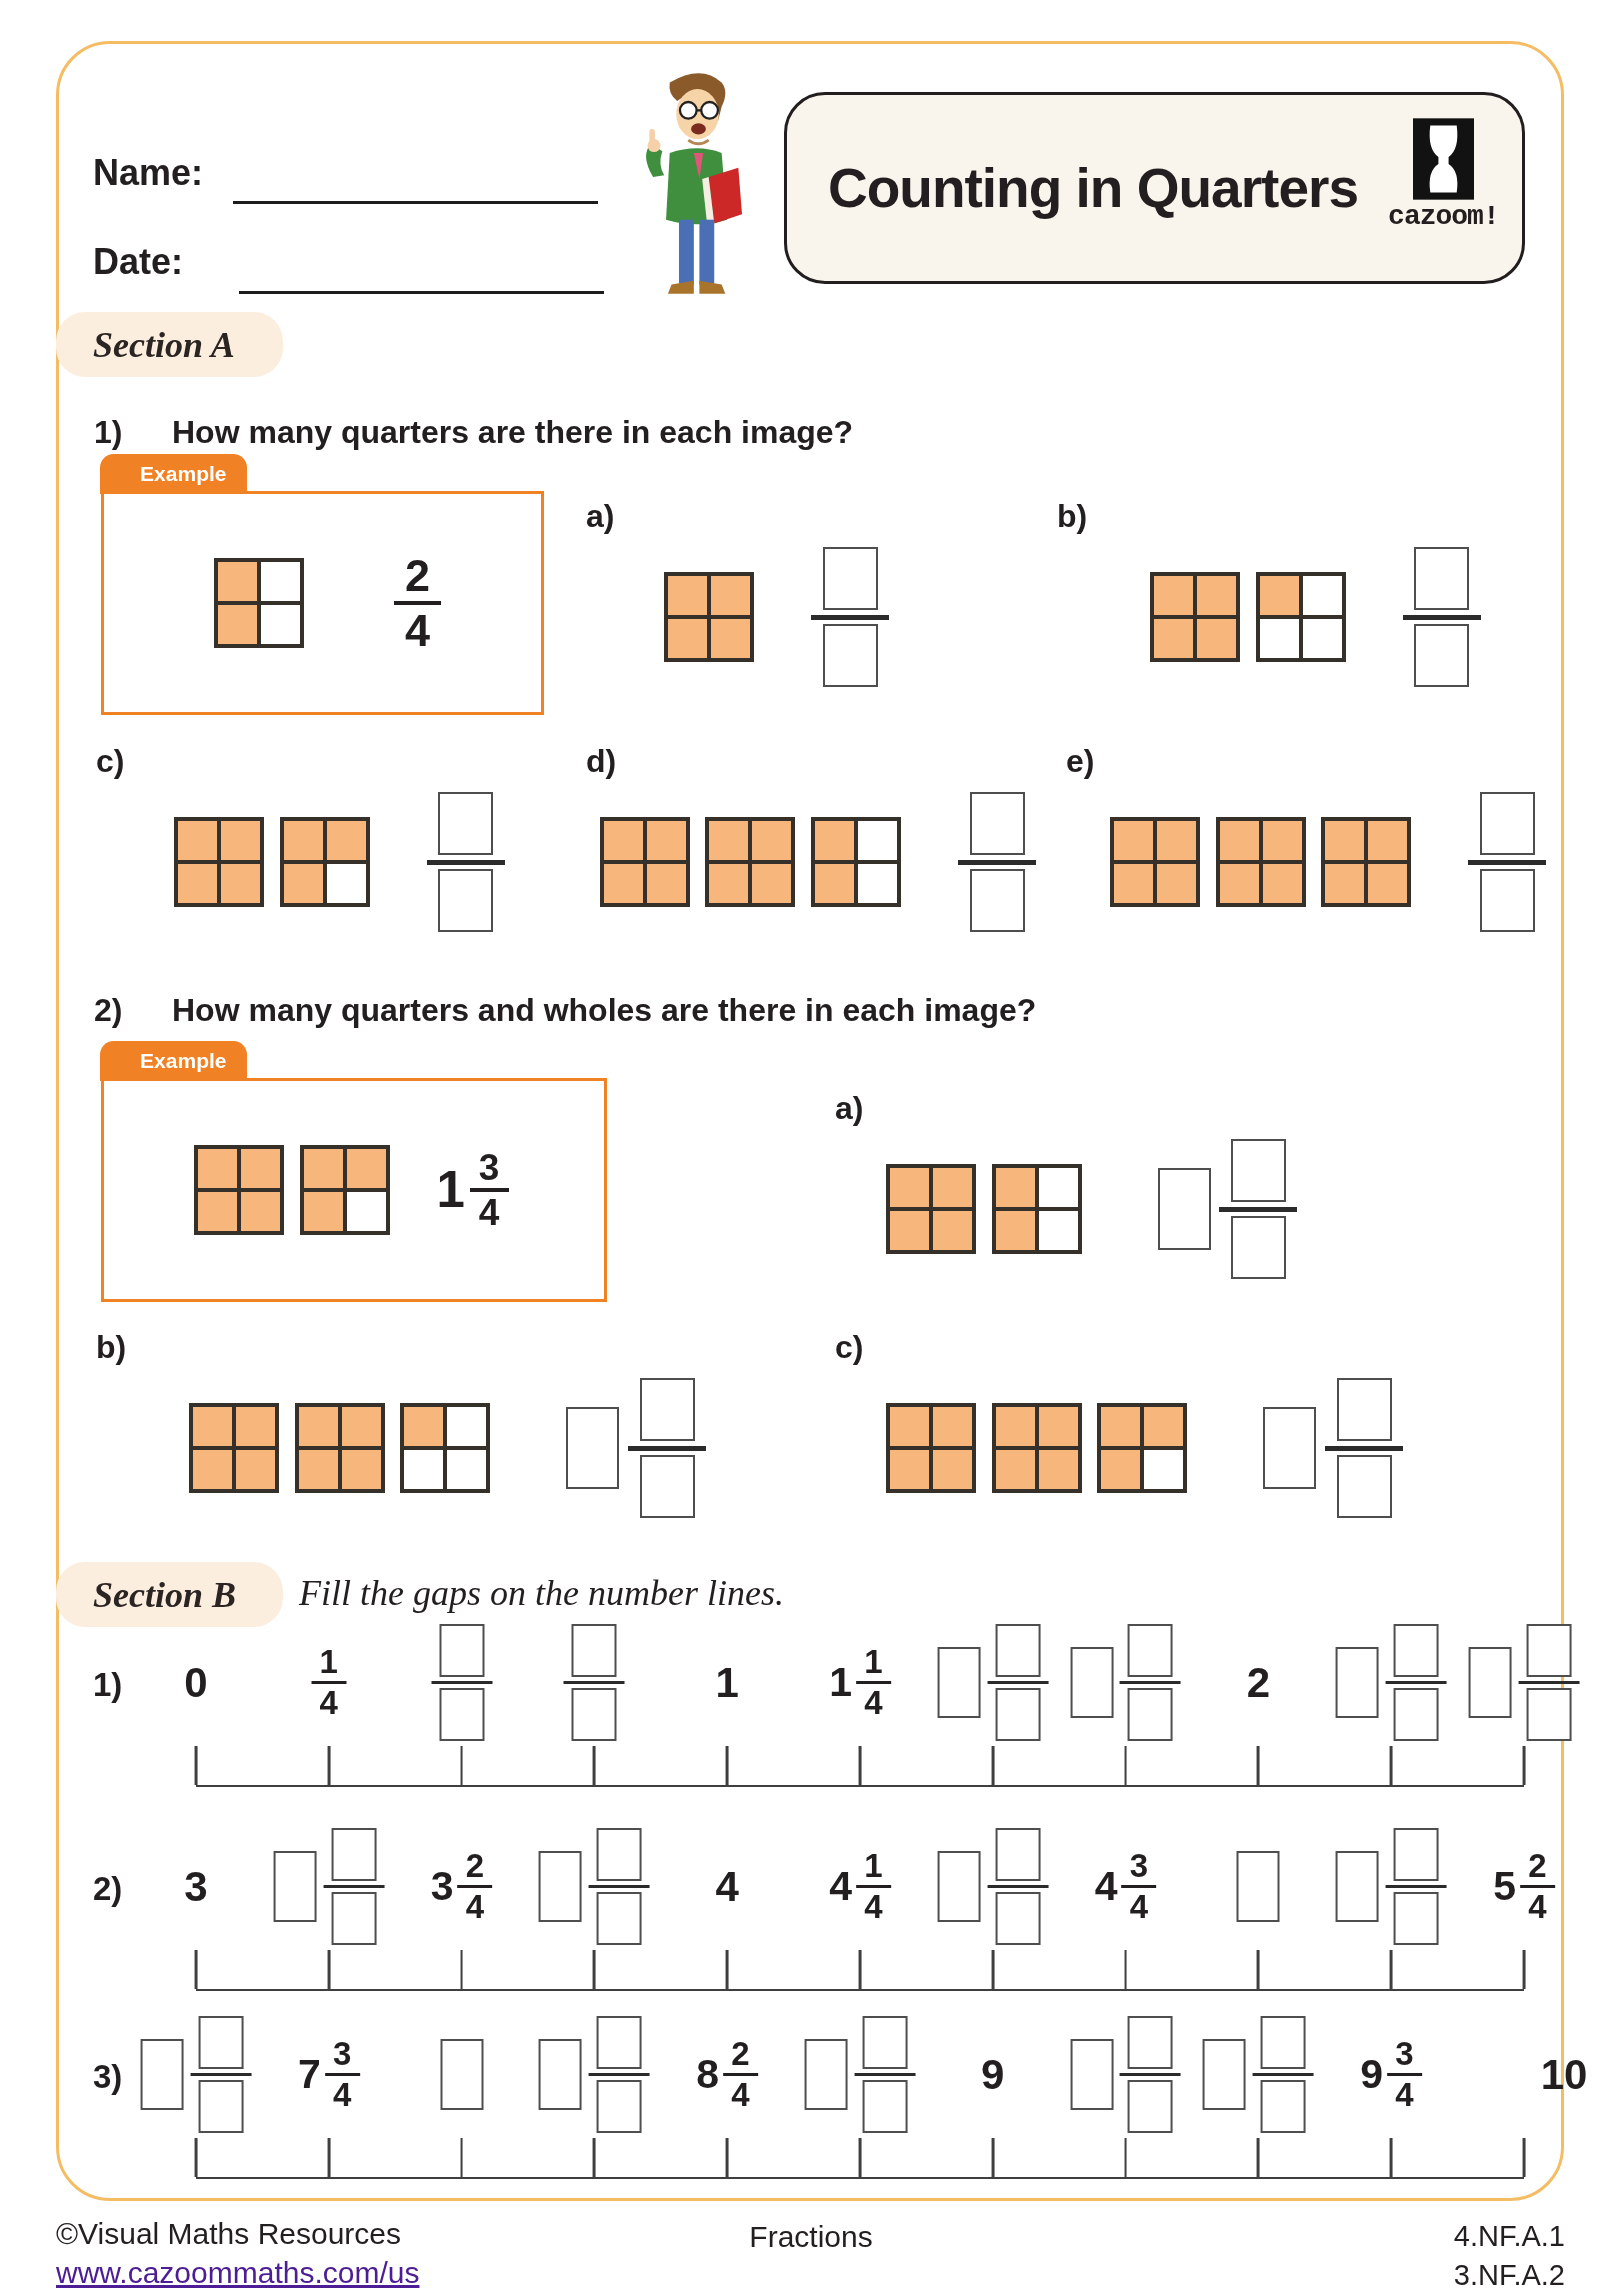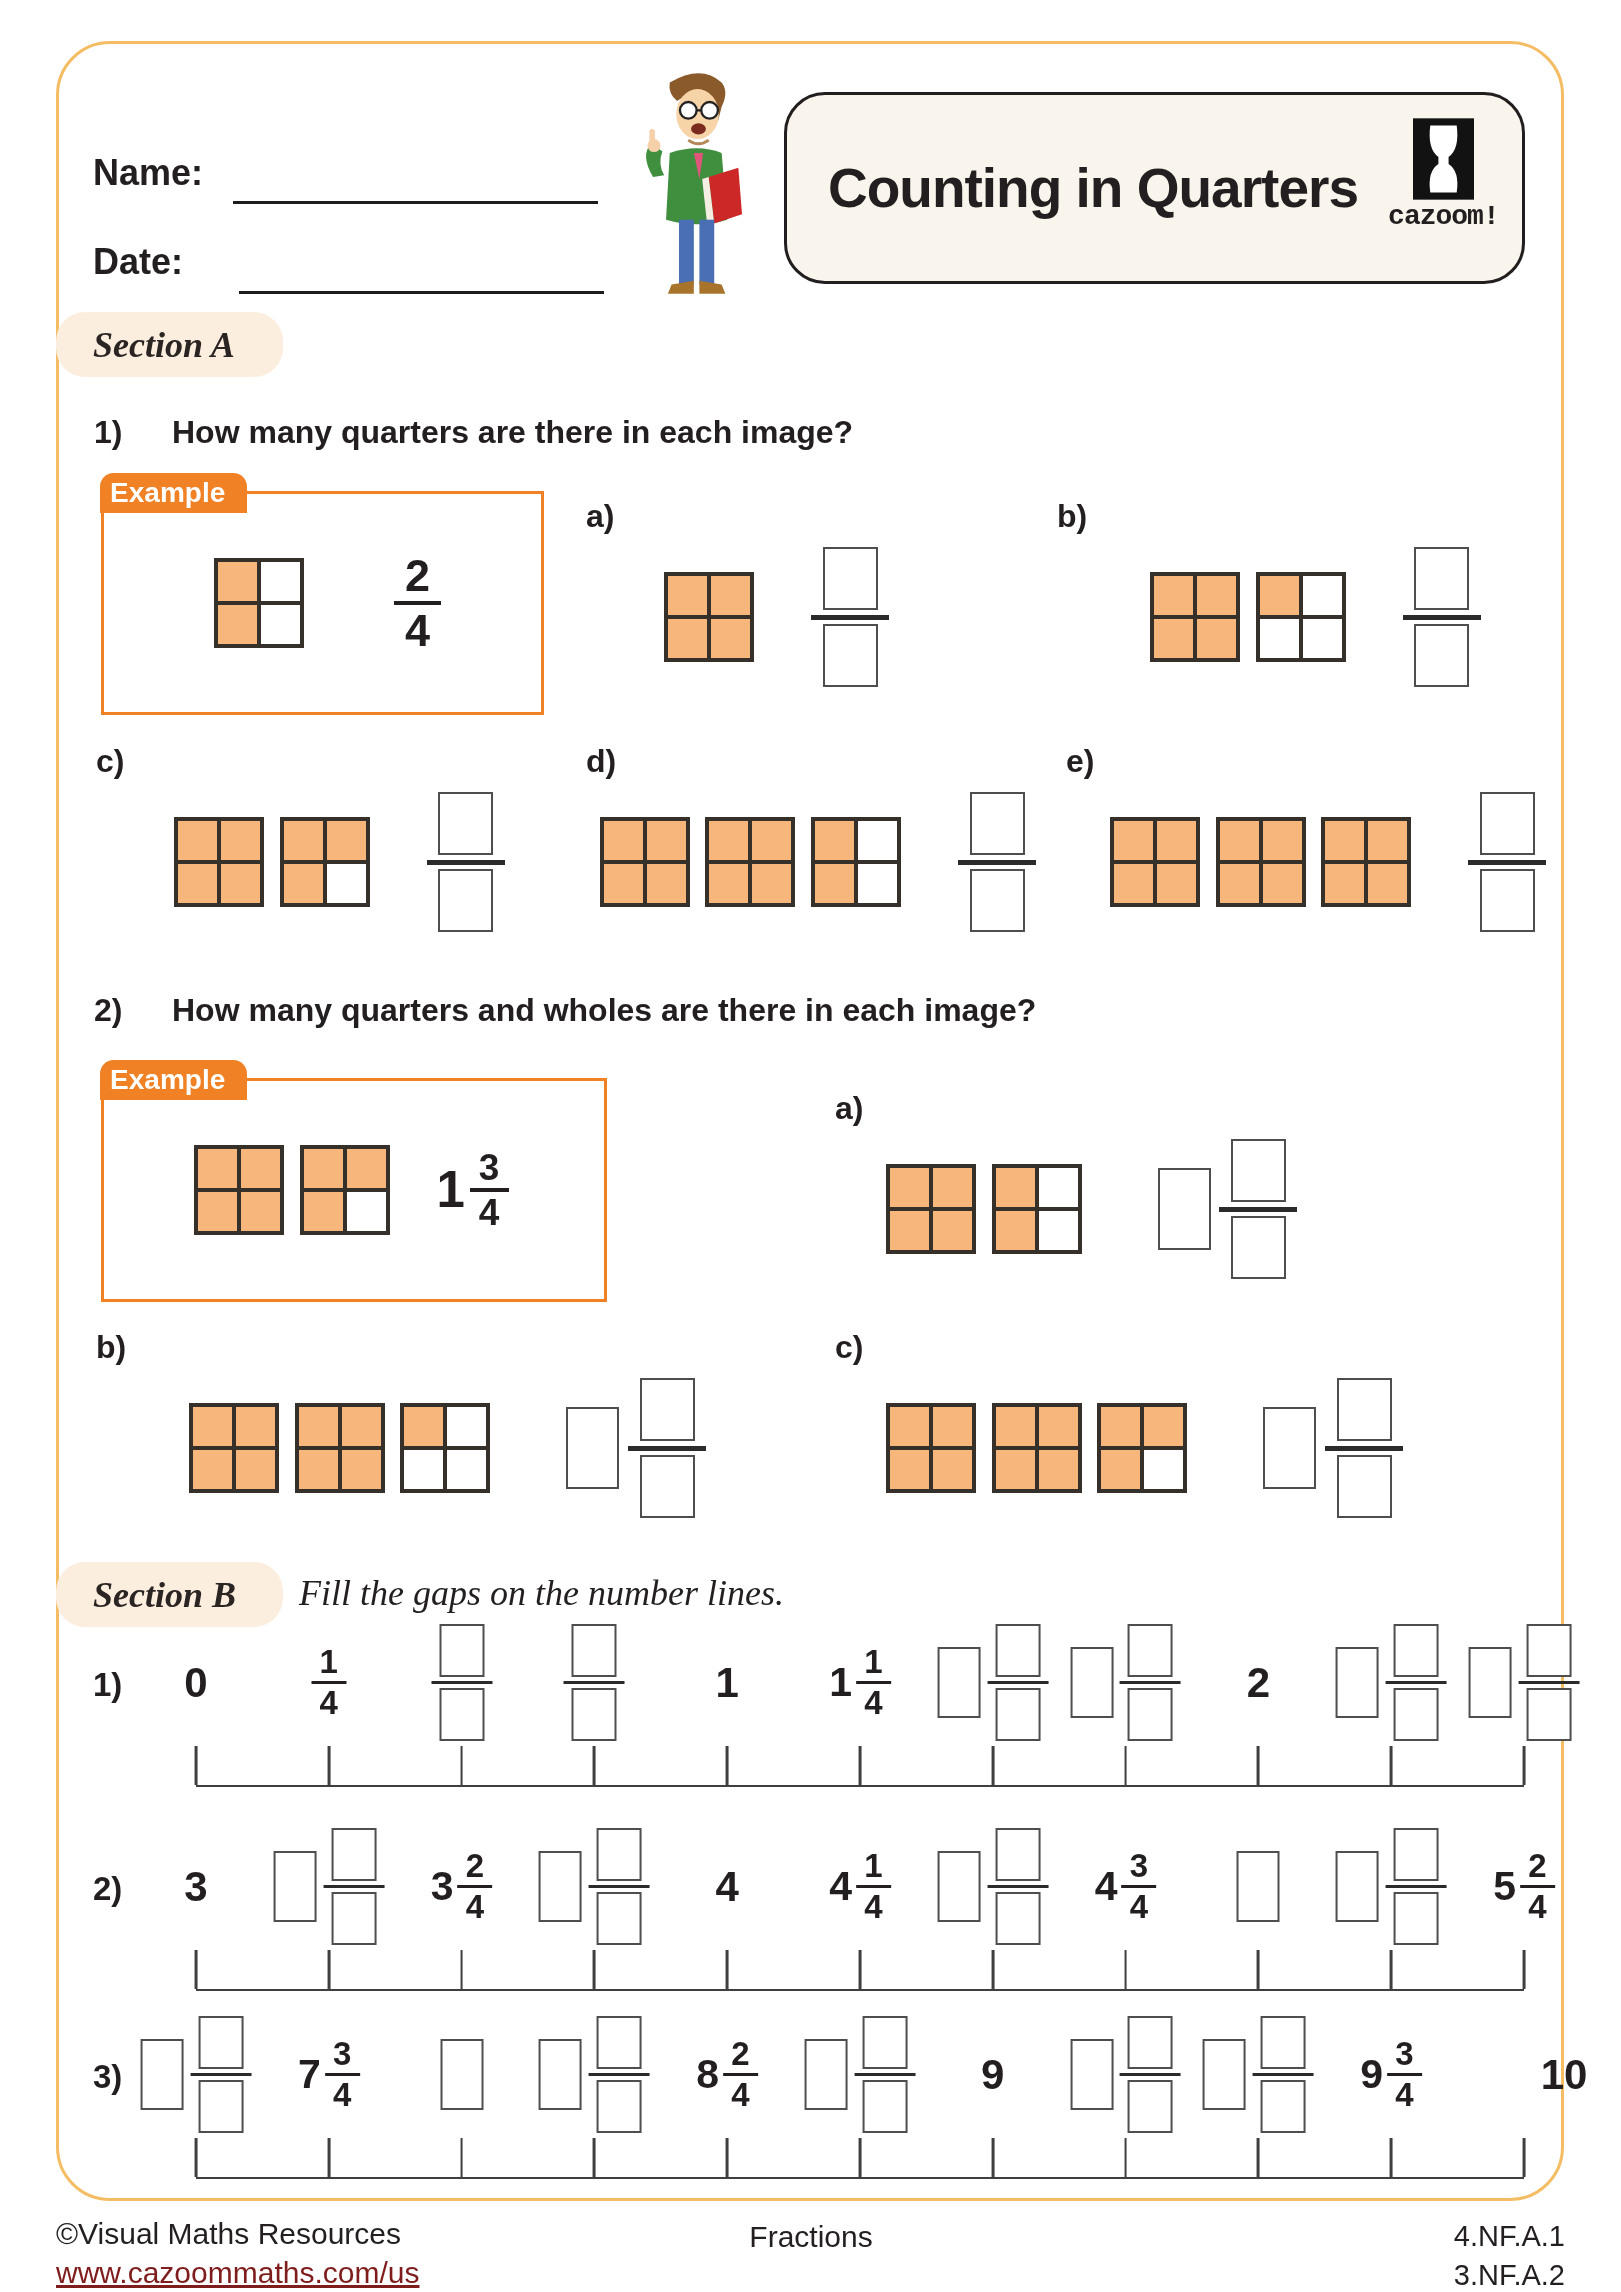--- a/index.html
+++ b/index.html
@@ -24,22 +24,22 @@
                 border-radius:29px;display:flex;align-items:center;padding-left:37px;
                 box-sizing:border-box;font-family:"Liberation Serif", serif;font-style:italic;
                 font-weight:bold;font-size:36px;color:#2A2422;}
   .instruction{position:absolute;left:299px;top:1572px;font-family:"Liberation Serif", serif;
                font-style:italic;font-size:36px;}
   .question{position:absolute;display:flex;font-weight:bold;font-size:32px;}
   .q-num{width:78px;}
   
   .example-box{position:absolute;border:3.9px solid #F08124;background:#fff;box-sizing:border-box;}
   .ex-tab{position:absolute;top:-40px;left:-3.9px;width:147px;height:40px;background:#F08124;
-          border-radius:13.7px 13.7px 0 0;color:#fff;font-weight:bold;font-size:28px;
-          display:flex;align-items:center;padding-left:10px;box-sizing:border-box;margin-top:19px;}
+          border-radius:13.7px 13.7px 0 0;color:#fff;font-weight:bold;font-size:21px;
+          display:flex;align-items:center;padding-left:40px;box-sizing:border-box;}
   .ex-content{display:flex;align-items:center;height:100%;}
   
   .part{position:absolute;}
   .part-label{font-size:32px;font-weight:bold;}
   .part-content{display:flex;align-items:center;margin-top:11.8px;}
   .part-images{display:flex;gap:15.7px;align-items:center;}
   .part-answer{margin-left:57px;}
   .part.q2 .part-answer{margin-left:76px;}
   
   .qgrid{display:grid;grid-template-columns:1fr 1fr;grid-template-rows:1fr 1fr;
@@ -75,21 +75,21 @@
   .nl-qnum{position:absolute;left:0;top:47px;font-size:33px;font-weight:bold;}
   .nl-area{position:absolute;left:103px;top:0;width:1328px;}
   .nl-labels{position:relative;height:127px;}
   .nl-label{position:absolute;top:0;height:127px;transform:translateX(-50%);
             display:flex;align-items:center;justify-content:center;}
   .nl-line{position:relative;height:39px;border-bottom:2.9px solid #3f3f3f;}
   .nl-tick{position:absolute;bottom:0;width:2.9px;height:39px;background:#3f3f3f;
            transform:translateX(-50%);}
   
   .footer-left{position:absolute;left:56px;top:2217px;font-size:30px;}
-  .footer-link{color:#7f1d1d;text-decoration:underline;margin-top:4.9px;}
+  .footer-link{color:#4c1d95;text-decoration:underline;margin-top:4.9px;}
   .footer-center{position:absolute;left:321px;top:2217px;width:980px;text-align:center;
                  font-size:30px;line-height:1.3;}
   .footer-right{position:absolute;right:56px;top:2217px;font-size:29px;text-align:right;line-height:1.35;}
 </style>
 </head>
 <body>
 
 <div class="frame"></div>
 
 <div class="id-label" style="left:93px;top:152px;">Name:</div>

